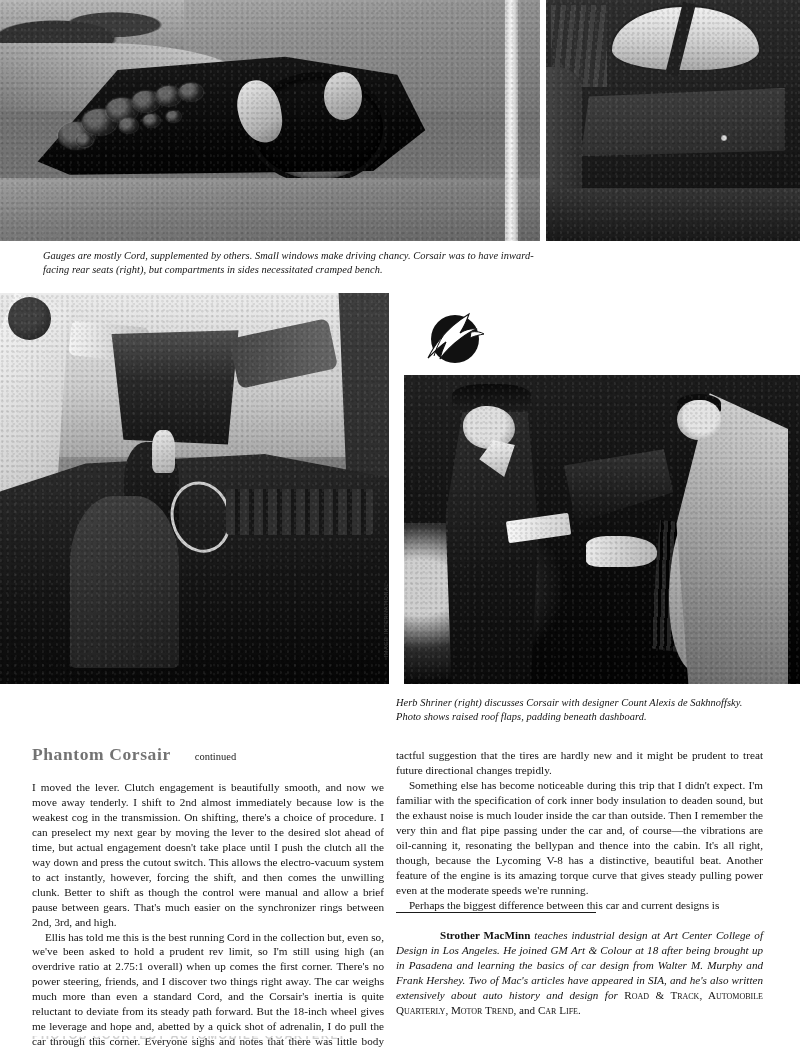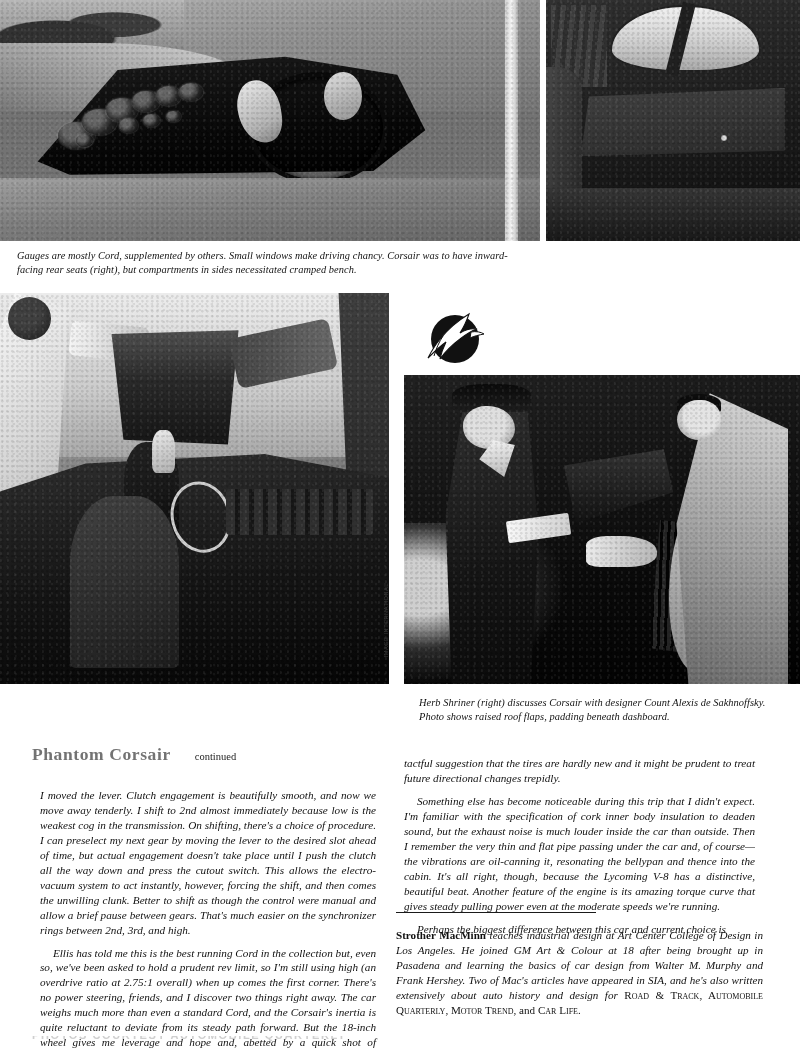--- a/index.html
+++ b/index.html
@@ -315,23 +315,23 @@
   
   .caption {
     position: absolute;
     font-family: "Liberation Serif", serif;
     font-style: italic;
     font-size: 10.4px;
     line-height: 1.33;
     color: #121212;
     letter-spacing: .05px;
   }
-  #caption-top  { left: 17px;  top: 249px; width: 492px; }
+  #caption-top  { left: 43px;  top: 249px; width: 492px; }
   #caption-roof { left: 29px;  top: 696px; width: 356px; }
-  #caption-shriner { left: 419px; top: 696px; width: 360px; }
+  #caption-shriner { left: 396px; top: 696px; width: 360px; }
 
   
   .headline-row {
     position: absolute;
     left: 32px; top: 744px;
     display: flex;
     align-items: baseline;
     gap: 24px;
   }
   .headline {
@@ -351,40 +351,40 @@
     position: absolute;
     font-family: "Liberation Serif", serif;
     font-size: 11.2px;
     line-height: 1.335;
     text-align: justify;
     color: #111;
     hyphens: none;
   }
   #col-left  { left: 32px;  top: 780px; width: 352px; }
   #col-right { left: 396px; top: 748px; width: 367px; }
-  .col p { margin: 8px; font-style: italic; }
+  .col p { margin: 0; }
   .col p + p { text-indent: 1.15em; }
 
   .byline-rule {
     position: absolute;
     left: 396px; top: 912px;
     width: 200px; height: 0;
     border-top: 1.4px solid #1a1a1a;
   }
   #bio {
     position: absolute;
     left: 396px; top: 928px; width: 367px;
     font-family: "Liberation Serif", serif;
     font-style: italic;
     font-size: 11.1px;
     line-height: 1.35;
     text-align: justify;
     color: #111;
   }
-  #bio .name { font-style: normal; font-weight: bold; }
+  #bio .name { font-style: normal; font-weight: bold; margin-left: 44px; }
   #bio .sc { font-variant: small-caps; font-style: normal; }
   #bio .rom { font-style: normal; }
 
   
   #footer-cut {
     position: absolute;
     left: 32px; top: 1036px;
     width: 420px; height: 13px;
     overflow: hidden;
   }
@@ -496,21 +496,21 @@
   </div>
 
   <div class="col" id="col-left">
     <p>I moved the lever. Clutch engagement is beautifully smooth, and now we move away tenderly. I shift to 2nd almost immediately because low is the weakest cog in the transmission. On shifting, there's a choice of procedure. I can preselect my next gear by moving the lever to the desired slot ahead of time, but actual engagement doesn't take place until I push the clutch all the way down and press the cutout switch. This allows the electro-vacuum system to act instantly, however, forcing the shift, and then comes the unwilling clunk. Better to shift as though the control were manual and allow a brief pause between gears. That's much easier on the synchronizer rings between 2nd, 3rd, and high.</p>
     <p>Ellis has told me this is the best running Cord in the collection but, even so, we've been asked to hold a prudent rev limit, so I'm still using high (an overdrive ratio at 2.75:1 overall) when up comes the first corner. There's no power steering, friends, and I discover two things right away. The car weighs much more than even a standard Cord, and the Corsair's inertia is quite reluctant to deviate from its steady path forward. But the 18-inch wheel gives me leverage and hope and, abetted by a quick shot of adrenalin, I do pull the car through this corner. Everyone sighs and notes that there was little body lean or tire noise, but Jim does make a</p>
   </div>
 
   <div class="col" id="col-right">
     <p>tactful suggestion that the tires are hardly new and it might be prudent to treat future directional changes trepidly.</p>
     <p>Something else has become noticeable during this trip that I didn't expect. I'm familiar with the specification of cork inner body insulation to deaden sound, but the exhaust noise is much louder inside the car than outside. Then I remember the very thin and flat pipe passing under the car and, of course—the vibrations are oil-canning it, resonating the bellypan and thence into the cabin. It's all right, though, because the Lycoming V-8 has a distinctive, beautiful beat. Another feature of the engine is its amazing torque curve that gives steady pulling power even at the moderate speeds we're running.</p>
-    <p>Perhaps the biggest difference between this car and current choice is</p>
+    <p>Perhaps the biggest difference between this car and current designs is</p>
   </div>
 
   <div class="byline-rule"></div>
 
   <div id="bio">
     <span class="name">Strother MacMinn</span><span> teaches industrial design at Art Center College of Design in Los Angeles. He joined GM Art &amp; Colour at 18 after being brought up in Pasadena and learning the basics of car design from Walter M. Murphy and Frank Hershey. Two of Mac's articles have appeared in SIA, and he's also written extensively about auto history and design for </span><span class="sc">Road &amp; Track, Automobile Quarterly, Motor Trend,</span><span class="rom"> and </span><span class="sc">Car Life</span><span class="rom">.</span>
   </div>
 
   <div id="footer-cut">
     <span>PHOTOS COURTESY AUTOMOBILE QUARTERLY</span>

